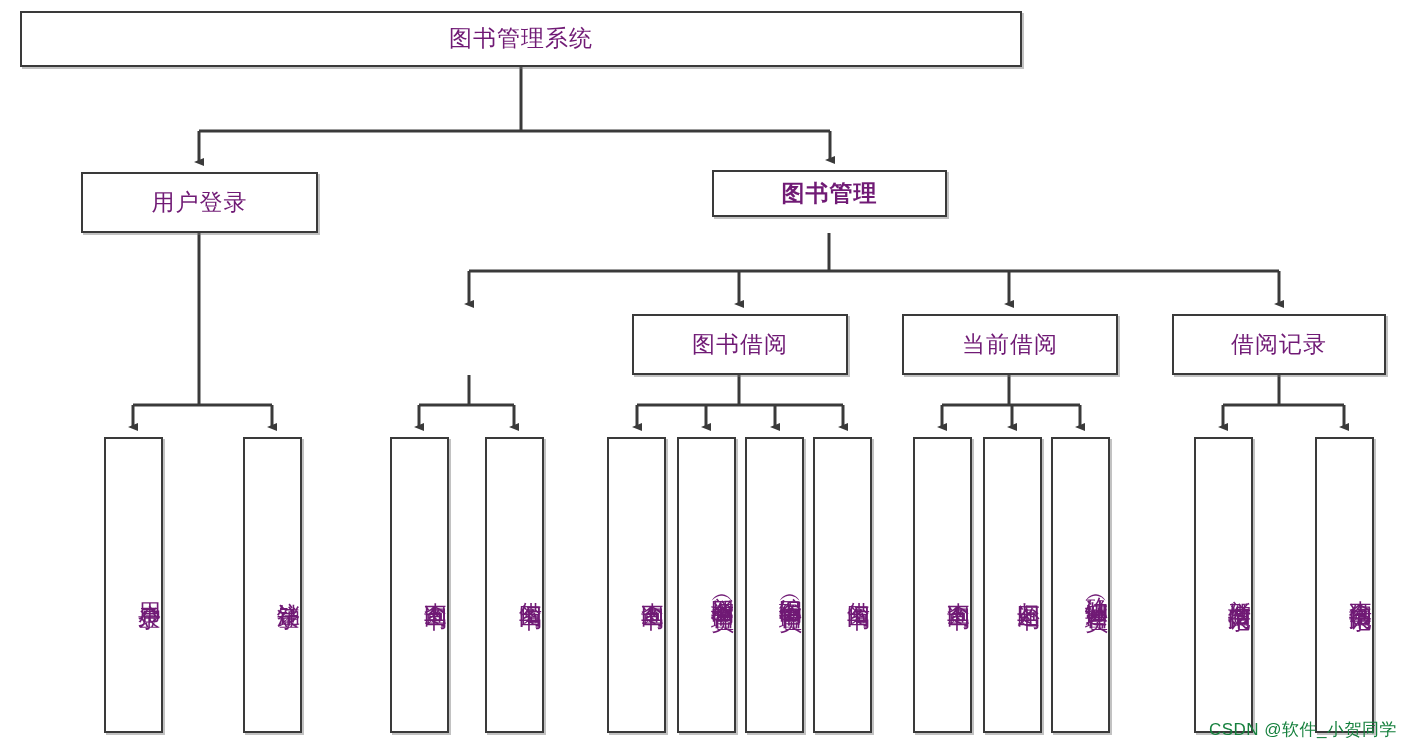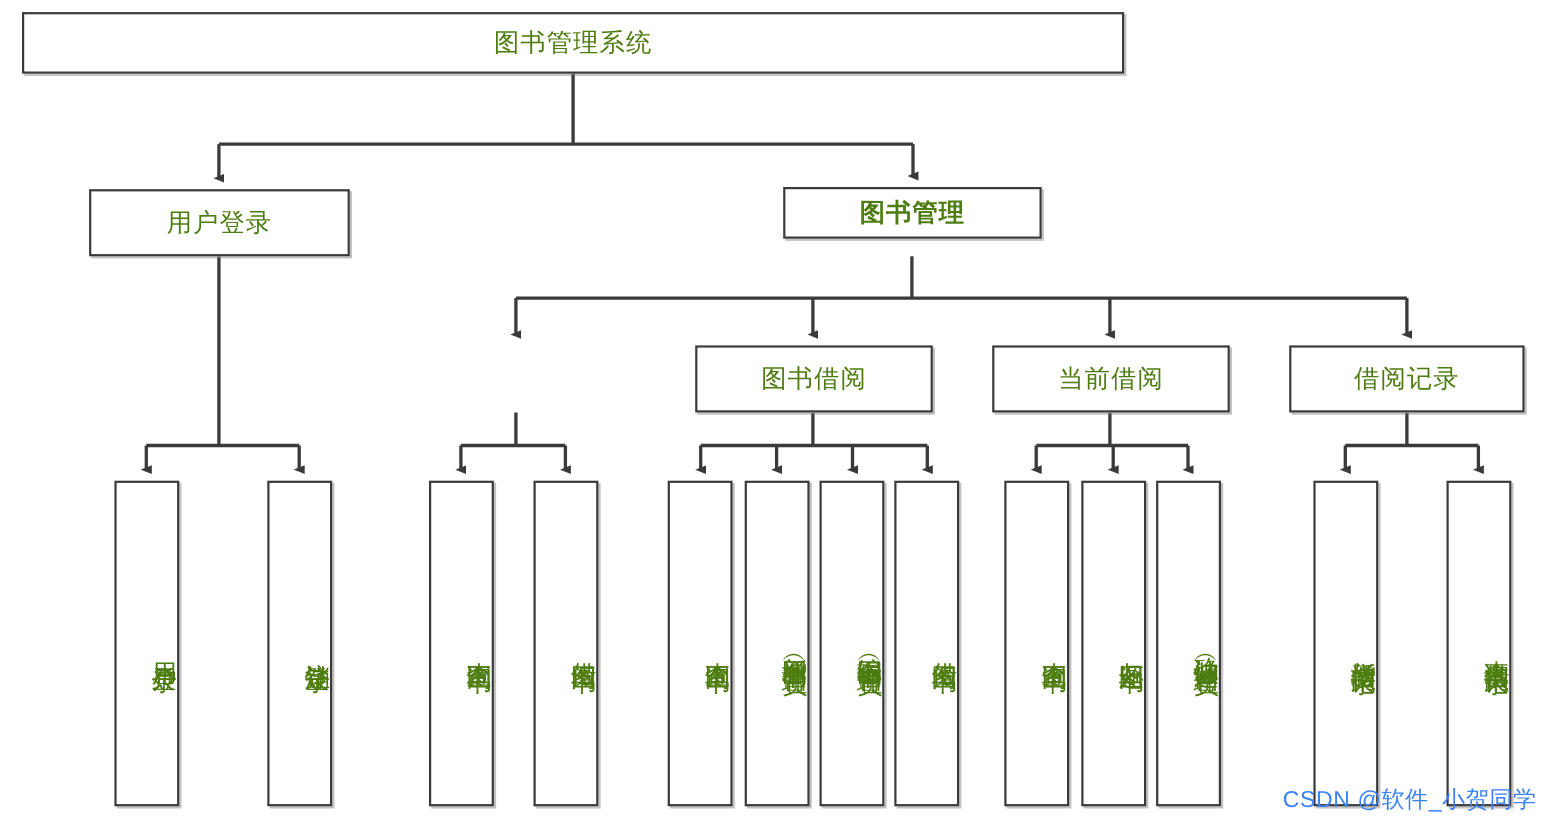--- a/index.html
+++ b/index.html
@@ -27,21 +27,21 @@
   }
   .node {
     position: absolute;
     box-sizing: border-box;
     background: #ffffff;
     border: 2px solid #3a3a3a;
     box-shadow: 2px 2px 0 rgba(120,120,120,0.45);
     display: flex;
     align-items: center;
     justify-content: center;
-    color: #4d7c0f;
+    color: #701a75;
   }
   .node.horiz {
     font-size: 23px;
     line-height: 1.2;
     letter-spacing: 1px;
     white-space: nowrap;
   }
   .node.vert {
     font-size: 23px;
     letter-spacing: 2px;
@@ -54,22 +54,22 @@
   }
   .node.vert > span {
     writing-mode: vertical-rl;
     text-orientation: upright;
     display: block;
   }
   .watermark {
     position: absolute;
     right: 8px;
     bottom: 6px;
-    font-size: 21px;
-    color: #3b82f6;
+    font-size: 17px;
+    color: #15803d;
     white-space: nowrap;
     letter-spacing: 0.5px;
   }
 </style>
 </head>
 <body>
 
 <div id="canvas">
 
   <svg class="edges" viewBox="0 0 1405 747" xmlns="http://www.w3.org/2000/svg">

